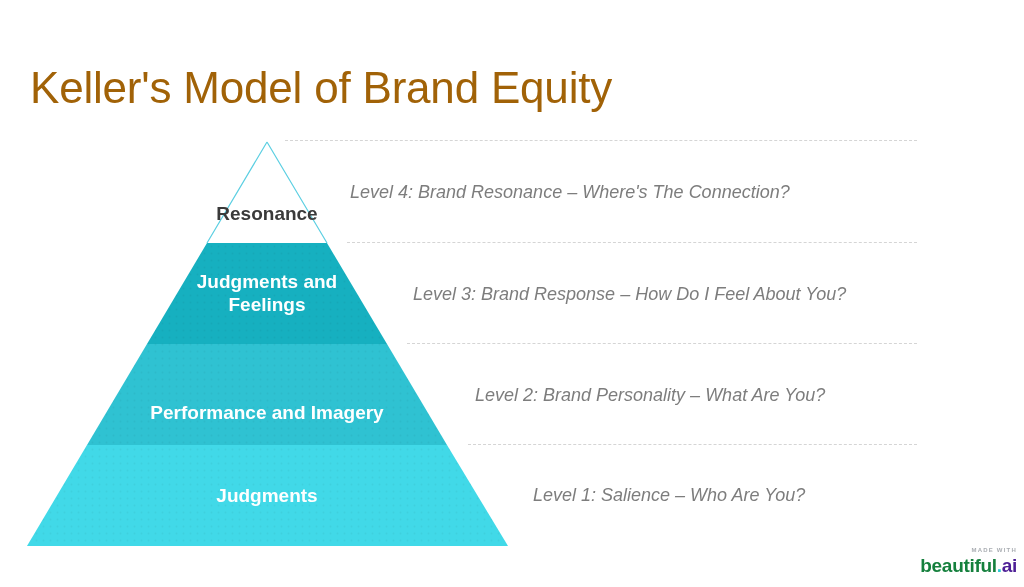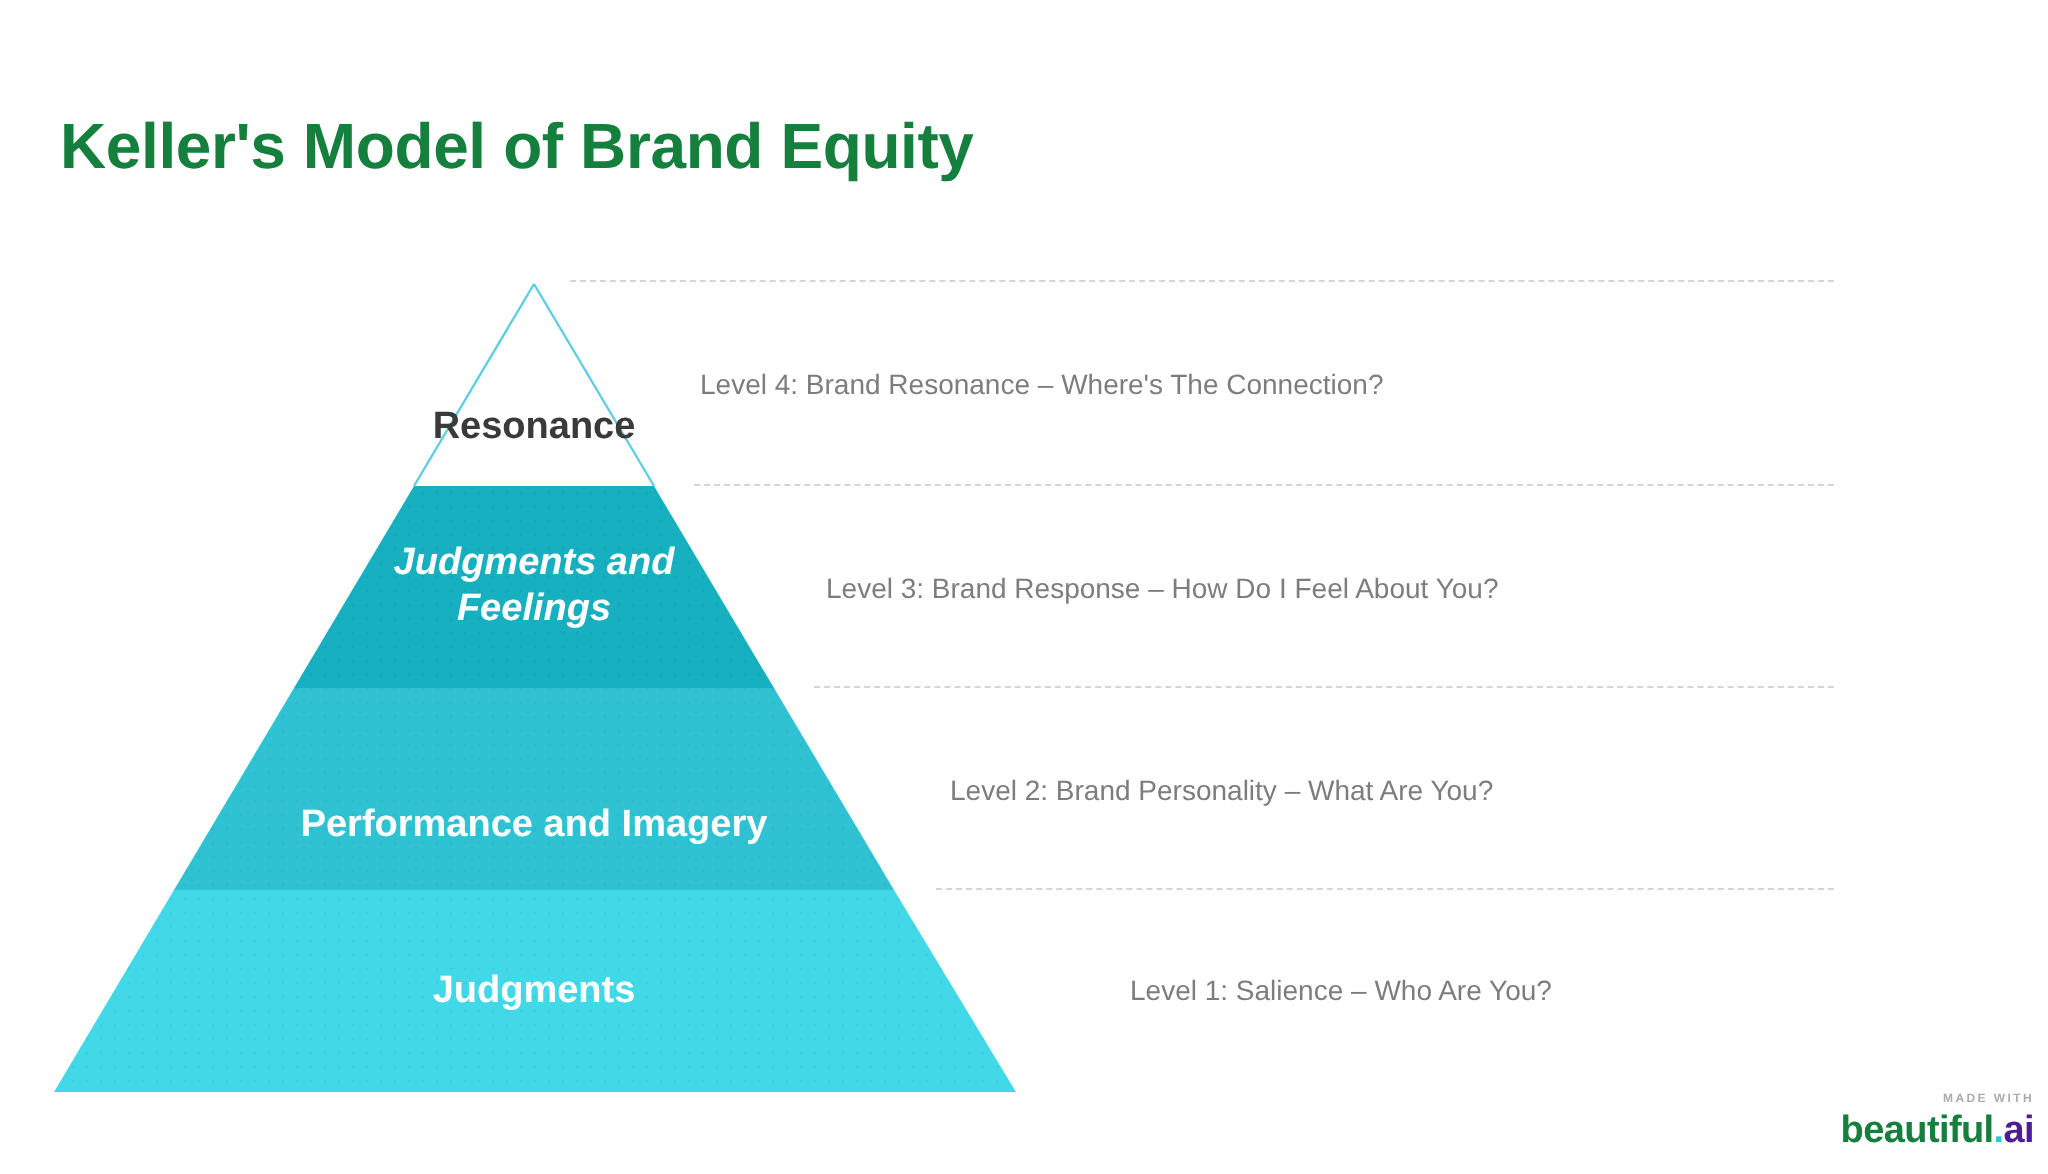--- a/index.html
+++ b/index.html
@@ -5,51 +5,51 @@
   html,body{margin:0;padding:0;}
   body{
     width:1024px;height:587px;position:relative;overflow:hidden;
     background:#ffffff;
     font-family:"Liberation Sans", sans-serif;
   }
   .abs{position:absolute;}
 
   .slide-title{
     left:30px;top:33px;width:700px;
-    font-size:32px;font-weight:700;color:#15803d;
+    font-size:44px;font-weight:400;color:#a16207;
     letter-spacing:-0.2px;line-height:1.2;
   }
 
   .pyramid-svg{left:0;top:0;width:1024px;height:587px;}
 
   .tier-label{
     text-align:center;font-weight:700;font-size:19px;color:#ffffff;
     line-height:23px;
   }
   .tier-label.dark{color:#3a3a3a;margin-top:22px;}
   .lbl-resonance{left:167px;top:180px;width:200px;}
-  .lbl-judgments{left:187px;top:270px;width:160px;font-style:italic;}
+  .lbl-judgments{left:187px;top:270px;width:160px;}
   .lbl-performance{left:117px;top:401px;width:300px;}
   .lbl-salience{left:167px;top:484px;width:200px;}
 
   .row-line{
     height:0;border-top:1px dashed #d5d5d5;
   }
   .line-1{top:140px;left:285px;width:632px;}
   .line-2{top:242px;left:347px;width:570px;}
   .line-3{top:343px;left:407px;width:510px;}
   .line-4{top:444px;left:468px;width:449px;}
 
   .row-text{
-    font-size:14px;color:#7d7d7d;line-height:19px;white-space:nowrap;
+    font-size:18px;color:#7d7d7d;line-height:19px;white-space:nowrap;font-style:italic;
   }
   .row-4{top:183px;left:350px;}
   .row-3{top:285px;left:413px;}
   .row-2{top:386px;left:475px;}
-  .row-1{top:486px;left:533px;margin-left:32px;}
+  .row-1{top:486px;left:533px;}
 
   .branding{
     right:7px;top:547px;text-align:right;line-height:1;
   }
   .made-with{
     font-size:6px;letter-spacing:1.2px;color:#a9adb2;font-weight:700;
     margin-bottom:3px;
   }
   .logo{
     font-size:19px;font-weight:700;letter-spacing:-0.3px;

